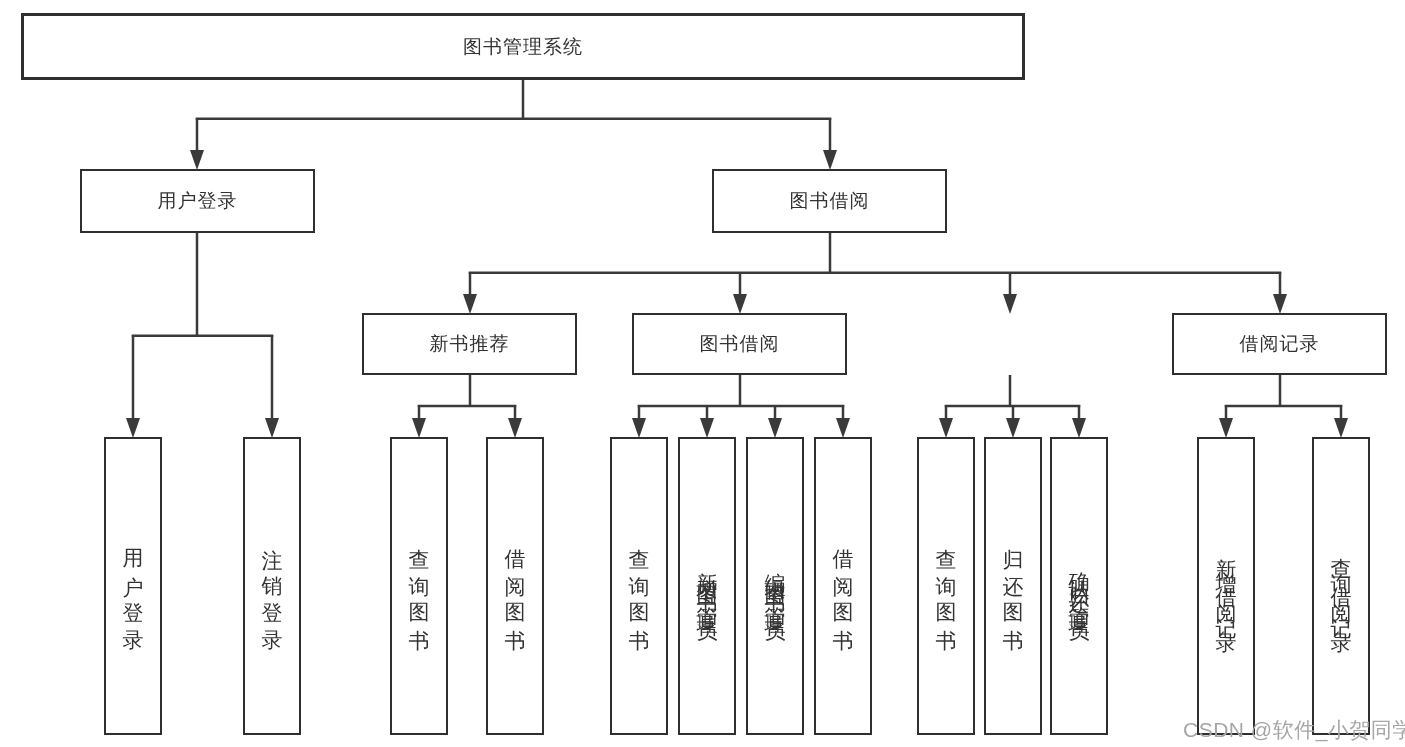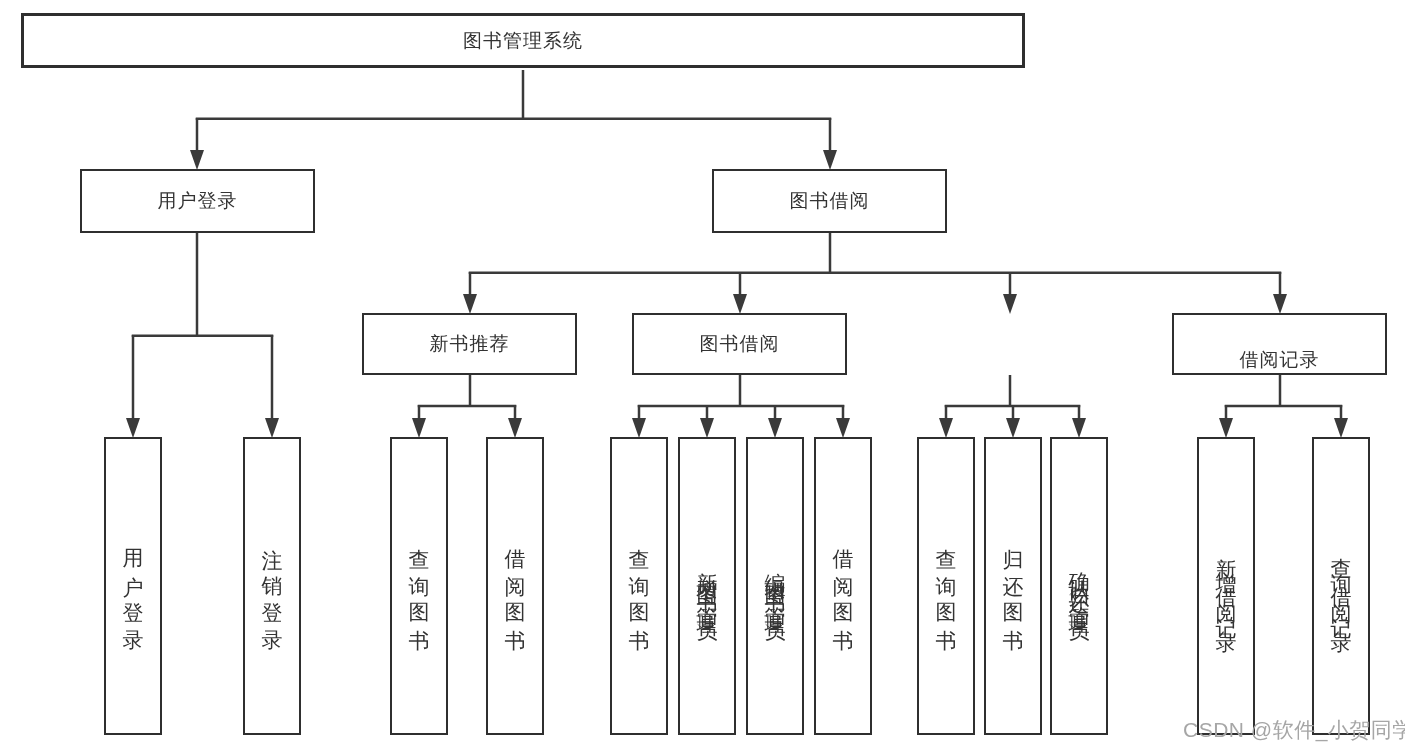--- a/index.html
+++ b/index.html
@@ -24,21 +24,21 @@
     border: 2.5px solid #2f2f2f;
     display: flex;
     align-items: center;
     justify-content: center;
     font-size: 19px;
     letter-spacing: 1px;
     color: #333333;
     z-index: 2;
   }
   .root-box {
-    left: 21px; top: 13px; width: 1004px; height: 55px;
+    left: 21px; top: 13px; width: 1004px; height: 67px;
     border-width: 3px;
     font-size: 19px;
   }
   .lvl2 { width: 235px; height: 64px; top: 169px; }
   .lvl3 { width: 215px; height: 62px; top: 313px; }
   .leaf {
     top: 437px; width: 58px; height: 298px;
     writing-mode: vertical-rl;
     text-orientation: mixed;
     font-size: 21px;
@@ -139,21 +139,21 @@
   <div class="box lvl2" style="left:712px;">
     <span>图书借阅</span>
   </div>
 
   <div class="box lvl3" style="left:362px;">
     <span>新书推荐</span>
   </div>
   <div class="box lvl3" style="left:632px;">
     <span>图书借阅</span>
   </div>
-  <div class="box lvl3" style="left:1172px;align-items:flex-end;">
+  <div class="box lvl3" style="left:1172px;">
     <span>借阅记录</span>
   </div>
 
   <div class="box leaf" style="left:104px;">
     <span class="vtext sp-wide">用户登录</span>
   </div>
   <div class="box leaf" style="left:243px;">
     <span class="vtext sp-wide">注销登录</span>
   </div>
 

